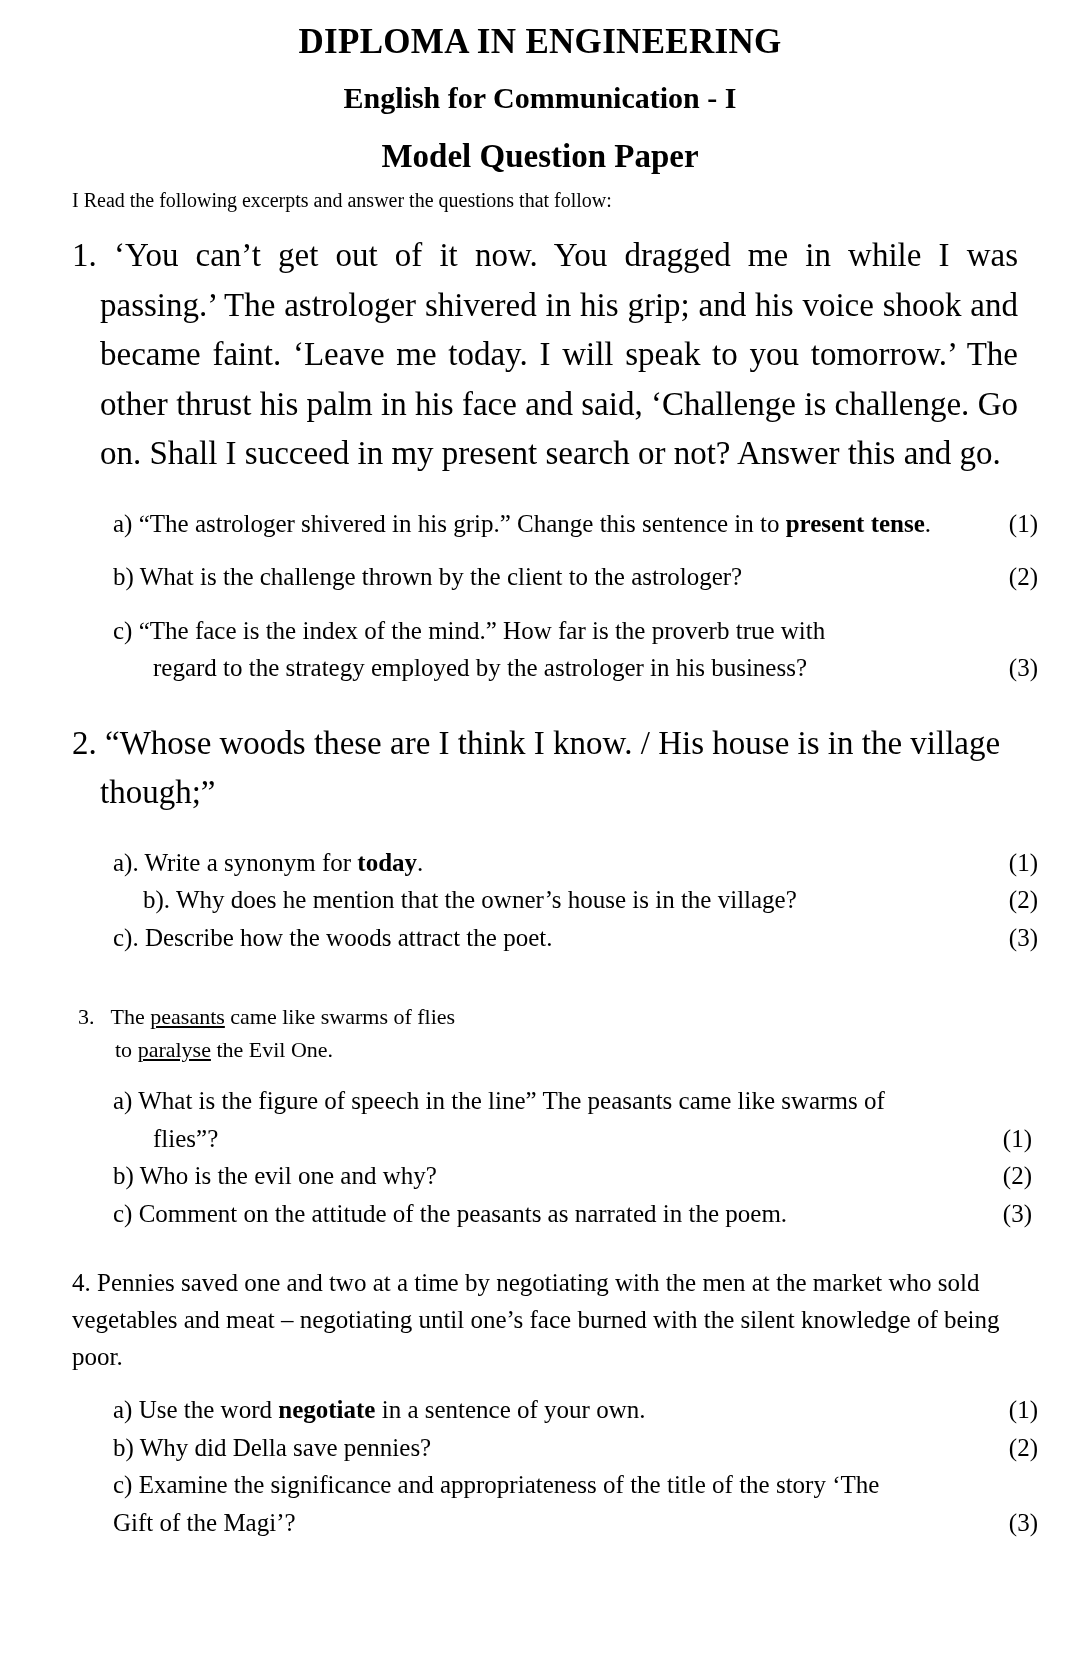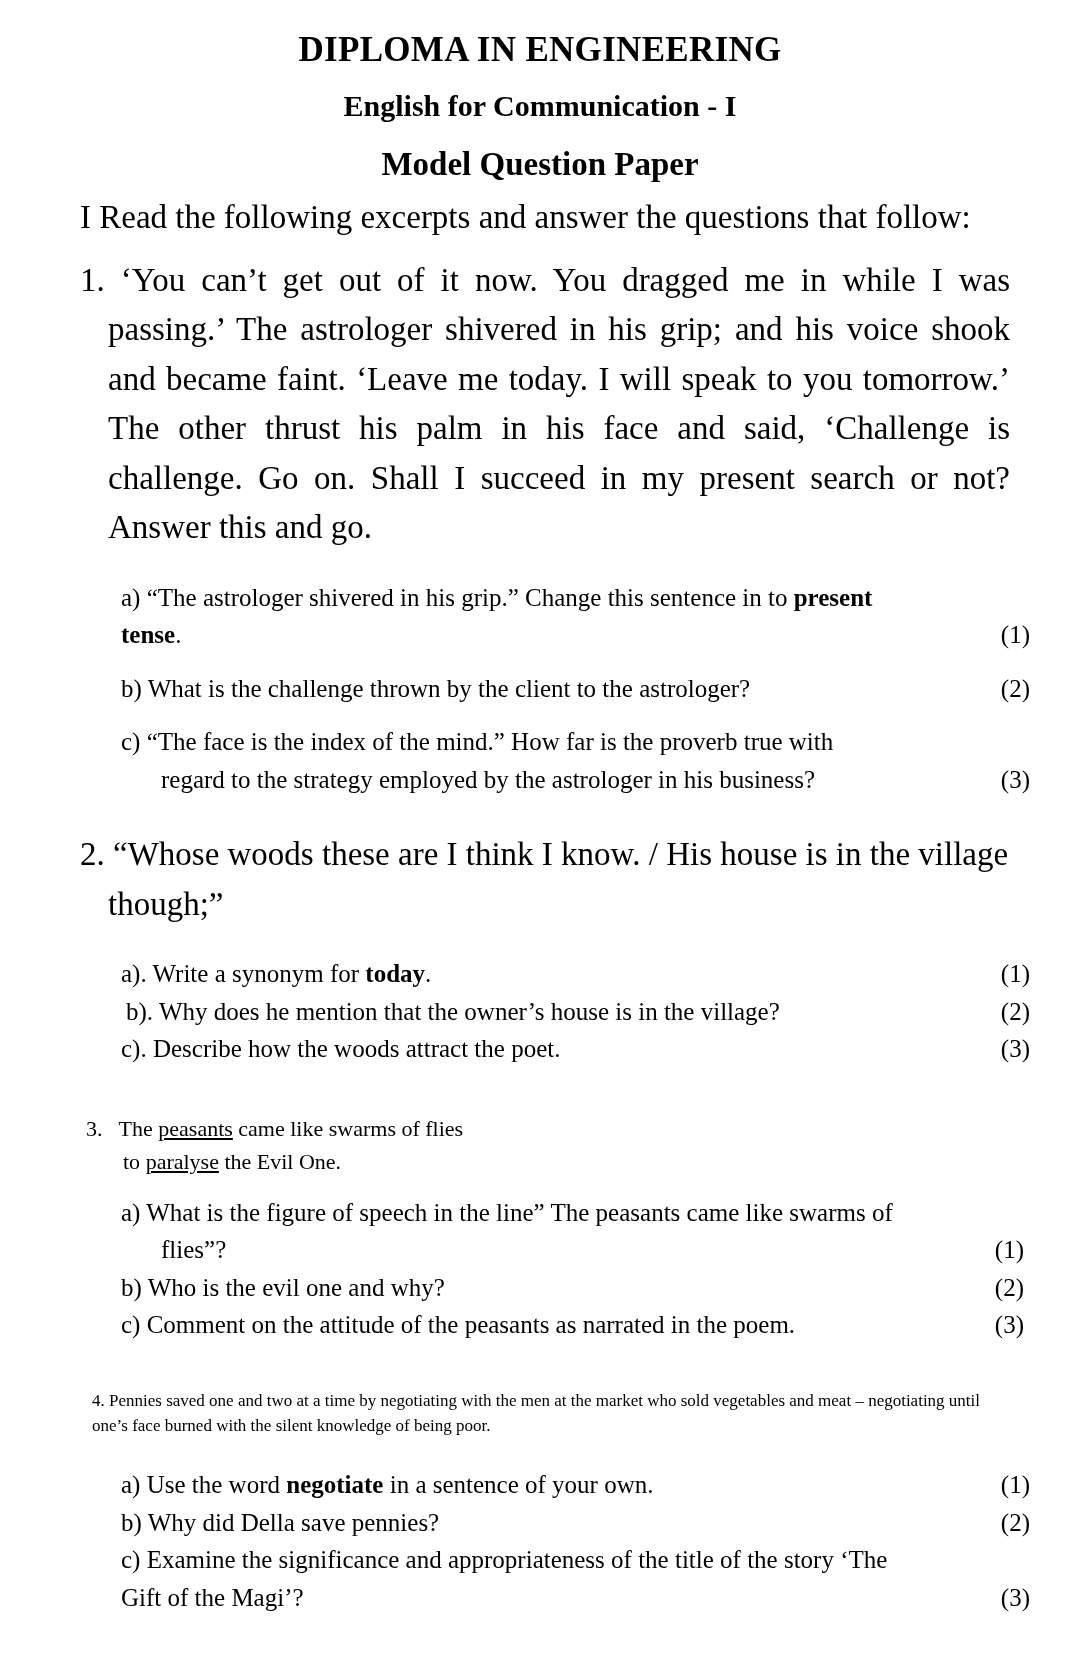--- a/index.html
+++ b/index.html
@@ -14,21 +14,21 @@
     position: relative;
     overflow: hidden;
     font-family: "Liberation Serif", "DejaVu Serif", serif;
     color: #000000;
     -webkit-font-smoothing: antialiased;
   }
   .page {
     position: relative;
     width: 1080px;
     height: 1653px;
-    padding: 8px;
+    padding: 0;
     box-sizing: border-box;
   }
 
   
   .title-block {
     padding-top: 22px;
   }
   .h-main {
     text-align: center;
     font-weight: bold;
@@ -55,21 +55,21 @@
   .h-part {
     text-align: center;
     font-weight: bold;
     font-size: 26px;
     line-height: 1.16;
     margin: 0 0 24px 0;
   }
 
   
   .instruction {
-    font-size: 33px;
+    font-size: 20px;
     line-height: 1.28;
     margin: 0 0 18px 0;
     padding-left: 72px;
     padding-right: 60px;
   }
 
   .q-block { margin: 0 0 10px 0; }
 
   
   .q-main {
@@ -80,26 +80,26 @@
     padding-right: 62px;
     text-indent: -28px;
     margin: 0;
   }
   .q-main.q-flat {
     text-align: left;
     text-indent: -28px;
   }
   
   .q-plain {
-    font-size: 17px;
+    font-size: 25px;
     line-height: 1.48;
     padding-left: 72px;
     padding-right: 62px;
     text-indent: -0px;
-    margin: 12px;
+    margin: 0;
   }
   
   .q-poem {
     font-size: 22px;
     line-height: 1.50;
     padding-left: 115px;
     margin: 0;
   }
   .q-poem.first { text-indent: -37px; }
 
@@ -166,21 +166,21 @@
 
   <div class="blk-gap"></div>
 
   <div class="q-block">
     <div class="q-main q-flat"><span class="nowrap">2.</span> <span>“Whose woods these are I think I know. / His house is in the village though;”</span></div>
 
     <div class="sub-gap-lg"></div>
 
     <div class="sub"><span>a).</span> <span>Write  a synonym for </span><b>today</b><span>.</span><span class="marks">(1)</span></div>
 
-    <div class="sub" style="padding-left:118px;"><span>b).</span> <span>Why does he mention that the owner’s house is in the village?</span><span class="marks">(2)</span></div>
+    <div class="sub" style="padding-left:118px;margin-left:25px;"><span>b).</span> <span>Why does he mention that the owner’s house is in the village?</span><span class="marks">(2)</span></div>
 
     <div class="sub"><span>c).</span> <span>Describe how the woods attract the poet.</span><span class="marks">(3)</span></div>
   </div>
 
   <div class="blk-gap-lg"></div>
 
   <div class="q-block">
     <div class="q-poem first"><span class="nowrap">3.</span>&nbsp;&nbsp; <span>The </span><u>peasants</u><span> came like swarms of flies</span></div>
 
 

